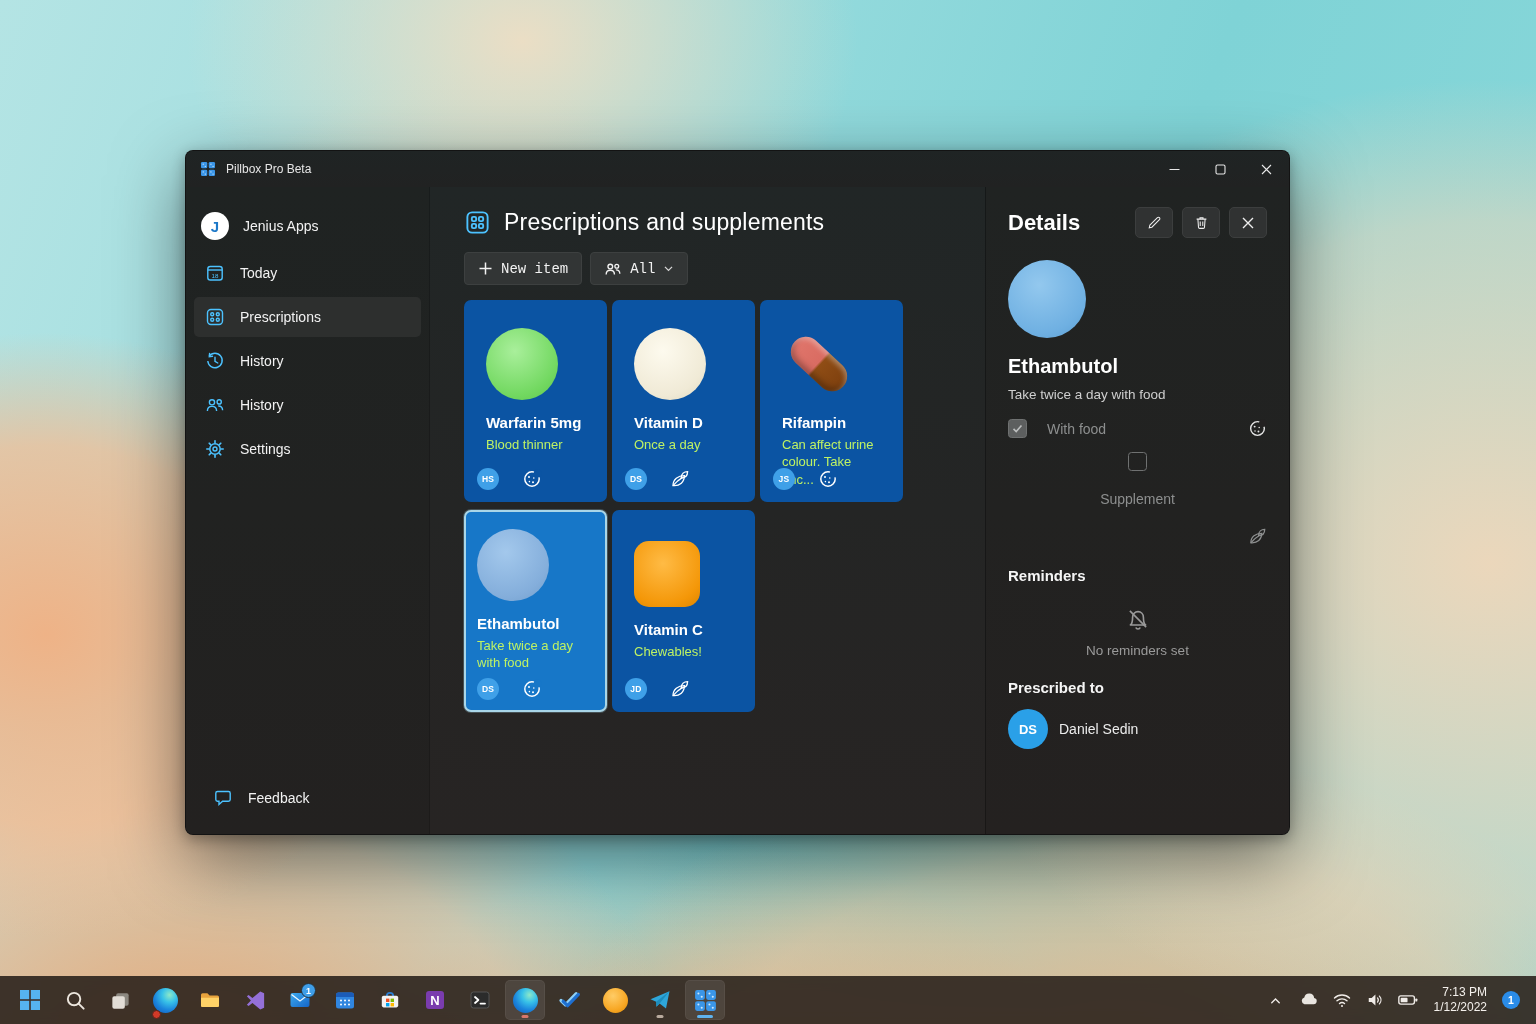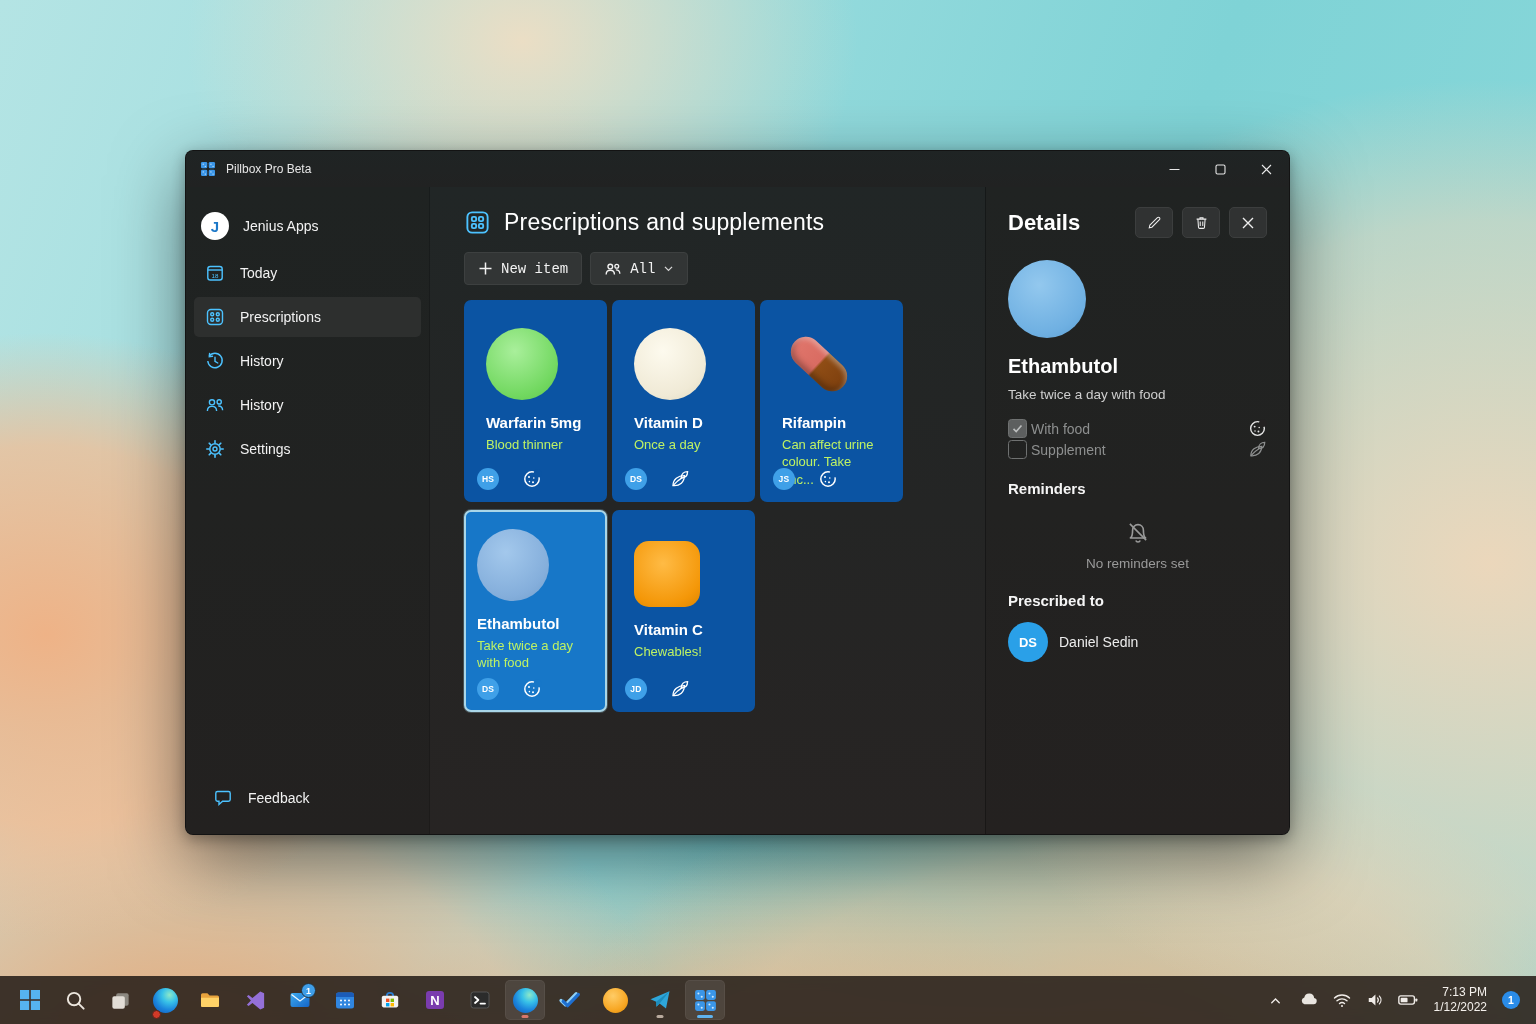--- a/index.html
+++ b/index.html
@@ -84,22 +84,22 @@
   .details { flex:1; position:relative; background:linear-gradient(180deg,#202322 0%, #242120 100%); padding:0 22px; }
   .details-header { display:flex; align-items:center; padding-top:20px; }
   .details-title { font-size:22px; font-weight:bold; color:#fff; }
   .details-actions { margin-left:auto; display:flex; gap:9px; }
   .abtn { width:38px; height:31px; background:#303232; border:1px solid #3c3e3e; border-radius:5px;
     display:flex; align-items:center; justify-content:center; color:#eee; }
   .details-pill { width:78px; height:78px; border-radius:50%; margin-top:22px;
     background:radial-gradient(circle at 40% 32%, #93c8ee, #6fb0e2 68%, #5a9dd2); }
   .details-name { margin-top:17px; font-size:20px; font-weight:bold; color:#fff; }
   .details-sub { margin-top:9px; font-size:13.5px; color:#cfcfcf; }
-  .chk-row { display:flex; align-items:center; gap:4px; margin-top:17px; --bite:#232121; }
-  .chk-row + .chk-row { margin-top:2px; }
+  .chk-row { display:flex; align-items:center; gap:20px; margin-top:17px; --bite:#232121; }
+  .chk-row + .chk-row { margin-top:14px;flex-direction:column; }
   .checkbox { width:19px; height:19px; border-radius:3.5px; border:1px solid #6f7171; background:transparent;
     display:flex; align-items:center; justify-content:center; }
   .checkbox.checked { background:#5d5f5f; border-color:#6f7171; }
   .chk-label { font-size:14px; color:#8d8f8f; }
   .chk-icon { margin-left:auto; }
   .section-title { margin-top:21px; font-size:15px; font-weight:bold; color:#f5f5f5; }
   .reminders-empty { margin-top:22px; text-align:center; color:#9a9a9a; }
   .reminders-empty .txt { margin-top:7px; font-size:13.5px; }
   .person-row { display:flex; align-items:center; gap:11px; margin-top:13px; }
   .person-avatar { width:40px; height:40px; border-radius:50%; background:#2aa0e8; color:#fff;

